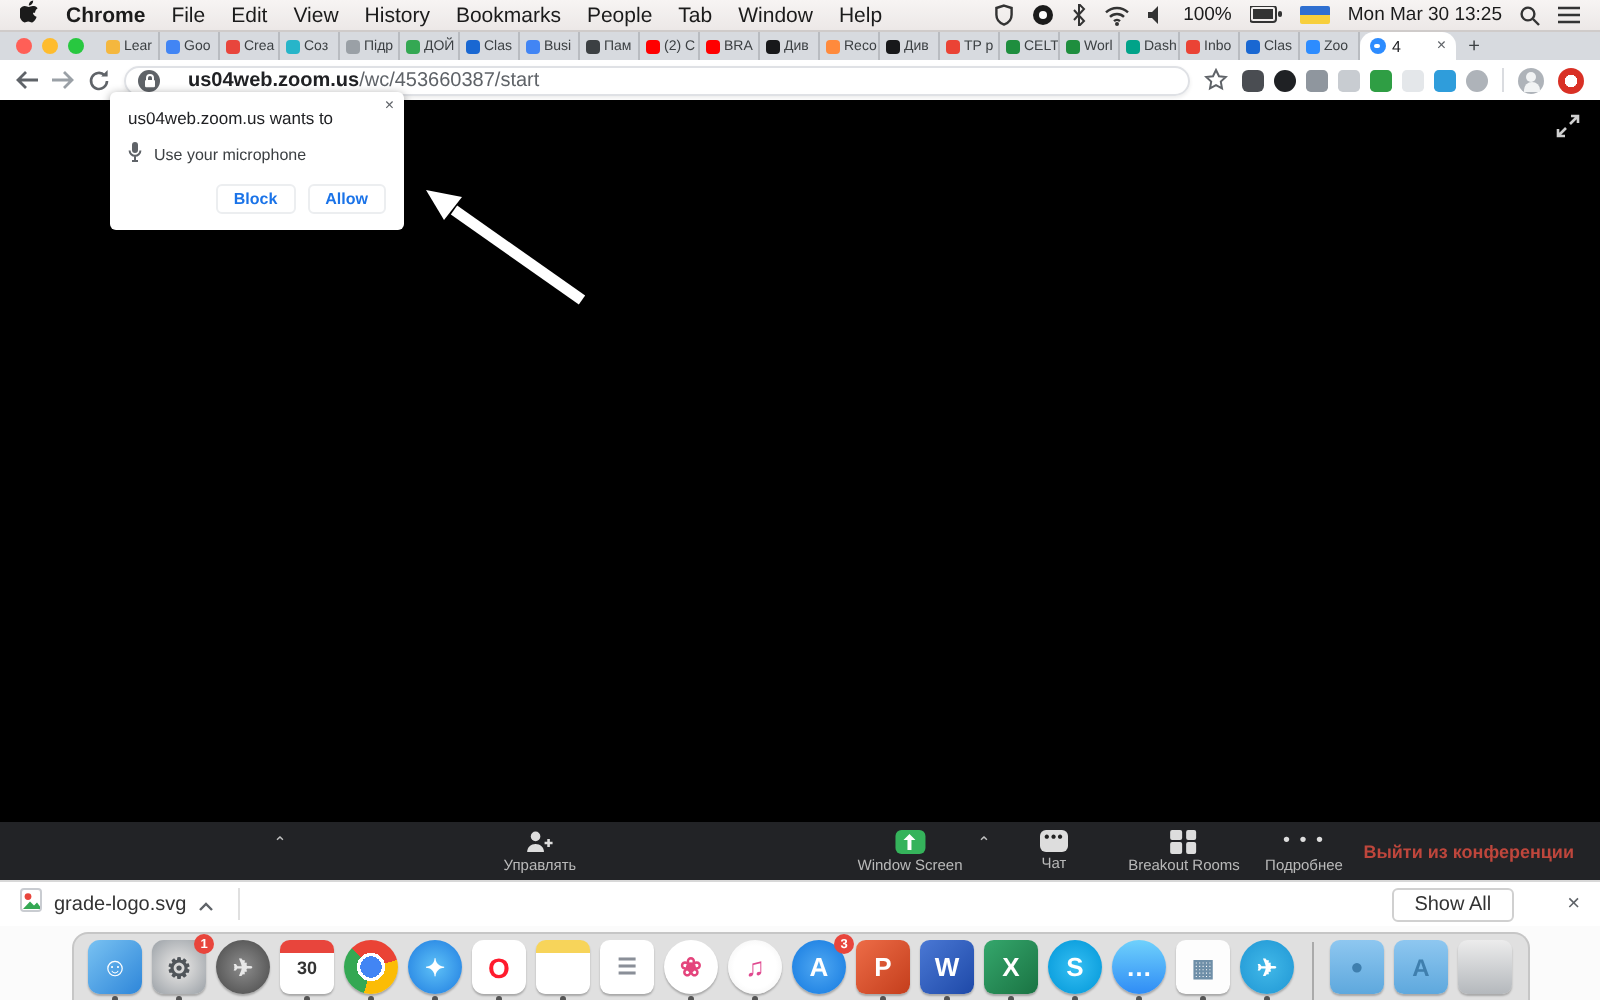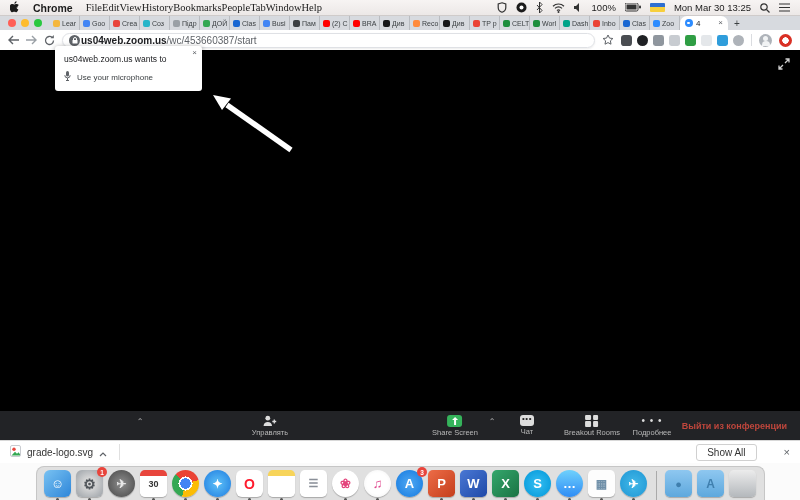--- a/index.html
+++ b/index.html
@@ -26,21 +26,21 @@
     gap:3px;padding:0 5px;font-size:8px;color:#202124;flex:0 0 auto;}
   .zfav{width:8px;height:8px;border-radius:50%;background:#2d8cff;position:relative;flex:0 0 auto;}
   .zfav:after{content:"";position:absolute;left:2px;top:3px;width:3px;height:2px;background:#fff;border-radius:1px;}
   .tclose{margin-left:auto;color:#5f6368;font-size:8px;line-height:1;}
   .newtab{width:18px;display:flex;align-items:center;justify-content:center;font-size:10px;color:#3c4043;}
 
   
   .toolbar{height:20px;background:#fff;display:flex;align-items:center;padding:0 8px;gap:7px;}
   .navic{color:#5f6368;display:flex;align-items:center;}
   .omnibox{flex:1;height:15px;border:1px solid #dfe1e5;border-radius:8px;display:flex;align-items:center;
-    padding:0 6px;gap:1px;min-width:0;box-shadow:0 1px 2px rgba(0,0,0,.08);}
+    padding:0 6px;gap:14px;min-width:0;box-shadow:0 1px 2px rgba(0,0,0,.08);}
   .sitechip{width:11px;height:11px;border-radius:50%;background:#5f6368;display:flex;align-items:center;justify-content:center;flex:0 0 auto;}
   .url{font-size:10px;white-space:nowrap;overflow:hidden;}
   .url .host{font-weight:bold;color:#202124;}
   .url .path{color:#5f6368;}
   .exts{display:flex;align-items:center;gap:5px;}
   .extic{width:11px;height:11px;}
   .tb-divider{width:1px;height:12px;background:#dadce0;}
   .avatar{width:13px;height:13px;border-radius:50%;background:#aeb3b9;position:relative;}
   .avatar:after{content:"";position:absolute;left:4px;top:2px;width:5px;height:5px;border-radius:50%;background:#f1f3f4;}
   .avatar:before{content:"";position:absolute;left:2.5px;top:7px;width:8px;height:5px;border-radius:4px 4px 0 0;background:#f1f3f4;}
@@ -106,21 +106,21 @@
 </head>
 <body>
 
 <div class="menubar">
   <span>
     <svg width="10" height="12" viewBox="0 0 10 12">
         <path fill="#1b1b1b" d="M7.5 6.4c0-1.5 1.2-2.2 1.3-2.3C8.1 3.1 7 3 6.6 3c-.9-.1-1.8.5-2.2.5-.5 0-1.2-.5-2-.5C1.4 3 .4 3.6-.1 4.6c-.9 1.6-.2 4 .7 5.3.4.6 1 1.3 1.7 1.3.7 0 .9-.4 1.8-.4s1.1.4 1.8.4 1.2-.6 1.7-1.3c.5-.7.7-1.4.7-1.5-.1 0-1.8-.7-1.8-2zM6 2c.4-.5.6-1.1.6-1.8-.6 0-1.2.4-1.6.8-.3.4-.6 1-.6 1.7.7.1 1.2-.3 1.6-.7z"></path>
       </svg>
   </span>
   <span class="app">Chrome</span>
-  <span style="display:flex;gap:0;font-family:Liberation Serif, serif;">
+  <span style="display:flex;gap:13px;">
     <span>File</span>
       <span>Edit</span>
       <span>View</span>
       <span>History</span>
       <span>Bookmarks</span>
       <span>People</span>
       <span>Tab</span>
       <span>Window</span>
       <span>Help</span>
   </span>
@@ -356,20 +356,24 @@
     <span class="dlg-close">×</span>
     <div class="dlg-title">us04web.zoom.us wants to</div>
     <div class="dlg-row">
       <span>
         <svg width="7" height="10" viewBox="0 0 7 10">
             <rect x="2" y="0" width="3" height="5.5" rx="1.5" fill="#5f6368"></rect>
             <path fill="none" stroke="#5f6368" d="M.8 4.2a2.7 2.7 0 0 0 5.4 0M3.5 7v2M2 9.5h3"></path>
           </svg>
       </span>
       <span>Use your microphone</span>
+    </div>
+    <div class="dlg-btns">
+      <button class="dlg-btn">Block</button>
+      <button class="dlg-btn">Allow</button>
     </div>
   </div>
 
   <svg class="arrow" width="100" height="70" viewBox="0 0 100 70">
     <line x1="86" y1="60" x2="22" y2="15" stroke="#fff" stroke-width="5.5"></line>
     <polygon points="8,5 26,8.5 17,20" fill="#fff"></polygon>
   </svg>
 </div>
 
 <div class="zbar">
@@ -382,21 +386,21 @@
         <path stroke="#ddd" stroke-width="1.3" d="M11.5 4.5v4M9.5 6.5h4"></path>
       </svg>
     <span class="zlbl">Управлять</span>
   </div>
   <div class="zbtn" style="left:455px">
     <span class="sharebox">
       <svg width="8" height="8" viewBox="0 0 8 8">
           <path fill="#fff" d="M4 0 7 3H5v5H3V3H1z"></path>
         </svg>
     </span>
-    <span class="zlbl">Share Screen</span>
+    <span class="zlbl">Window Screen</span>
   </div>
   <span class="chev" style="left:492px">⌃</span>
   <div class="zbtn" style="left:527px">
     <span class="bubble">
         <i>•••</i>
       </span>
     <span class="zlbl">Чат</span>
   </div>
   <div class="zbtn" style="left:592px">
     <span class="grid4">

